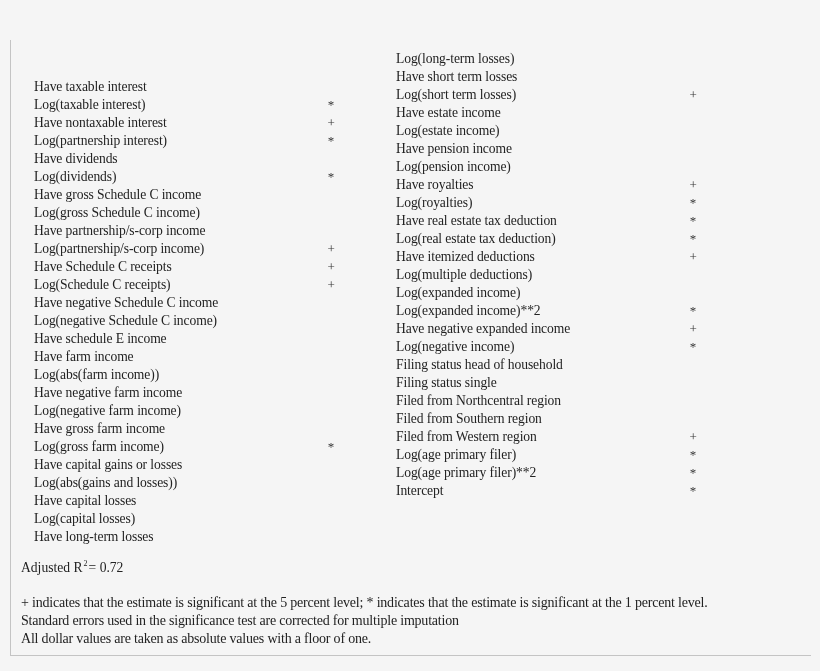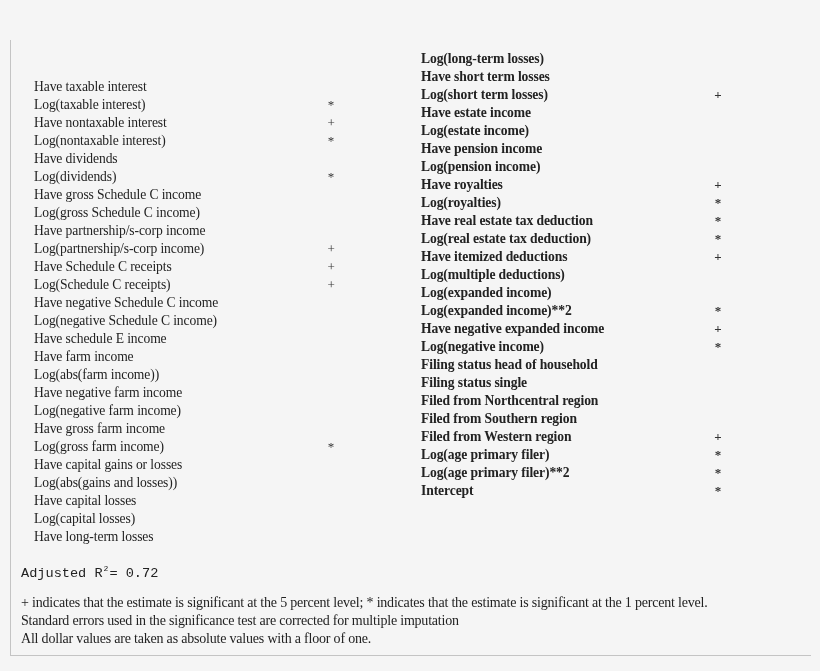--- a/index.html
+++ b/index.html
@@ -6,25 +6,25 @@
   body {
     width: 820px; height: 671px; background: #f5f5f5; position: relative; overflow: hidden;
     font-family: "Liberation Serif", "DejaVu Serif", serif; color: #222;
   }
   .frame {
     position: absolute; left: 10px; top: 40px; width: 800px; height: 615px;
     border-left: 1px solid #c4c4c4; border-bottom: 1px solid #c4c4c4;
   }
   .col { position: absolute; top: 50px; }
   .col-left { left: 34px; width: 380px; margin-top: 28px; }
-  .col-right { left: 421px; width: 380px; font-weight: bold; }
+  .col-right { left: 396px; width: 380px; }
   .row { position: relative; height: 18px; line-height: 18px; font-size: 13.6px; white-space: nowrap; letter-spacing: -0.1px; }
   .row .label { position: absolute; left: 0; top: 0; }
   .row .mark { position: absolute; left: 292px; top: 0; width: 10px; text-align: center; font-size: 13px; color: #333; }
-  .r2 { position: absolute; left: 21px; top: 556px; font-size: 13.6px; line-height: 26px; font-family: Liberation Mono, monospace; }
+  .r2 { position: absolute; left: 21px; top: 556px; font-size: 13.6px; line-height: 16px; }
   .r2 sup { font-size: 8px; vertical-align: 6px; margin: 0 1px; }
   .notes { position: absolute; left: 21px; top: 594px; font-size: 14px; line-height: 18px; letter-spacing: -0.2px; }
   .notes div { white-space: nowrap; }
 </style>
 </head>
 <body>
 
 <div class="frame"></div>
 
 <div class="col col-left" id="col-left">
@@ -34,21 +34,21 @@
     </div>
     <div class="row">
       <span class="label">Log(taxable interest)</span>
       <span class="mark">*</span>
     </div>
     <div class="row">
       <span class="label">Have nontaxable interest</span>
       <span class="mark">+</span>
     </div>
     <div class="row">
-      <span class="label">Log(nontaxable interest)</span>
+      <span class="label">Log(partnership interest)</span>
       <span class="mark">*</span>
     </div>
     <div class="row">
       <span class="label">Have dividends</span>
       <span class="mark"></span>
     </div>
     <div class="row">
       <span class="label">Log(dividends)</span>
       <span class="mark">*</span>
     </div>

